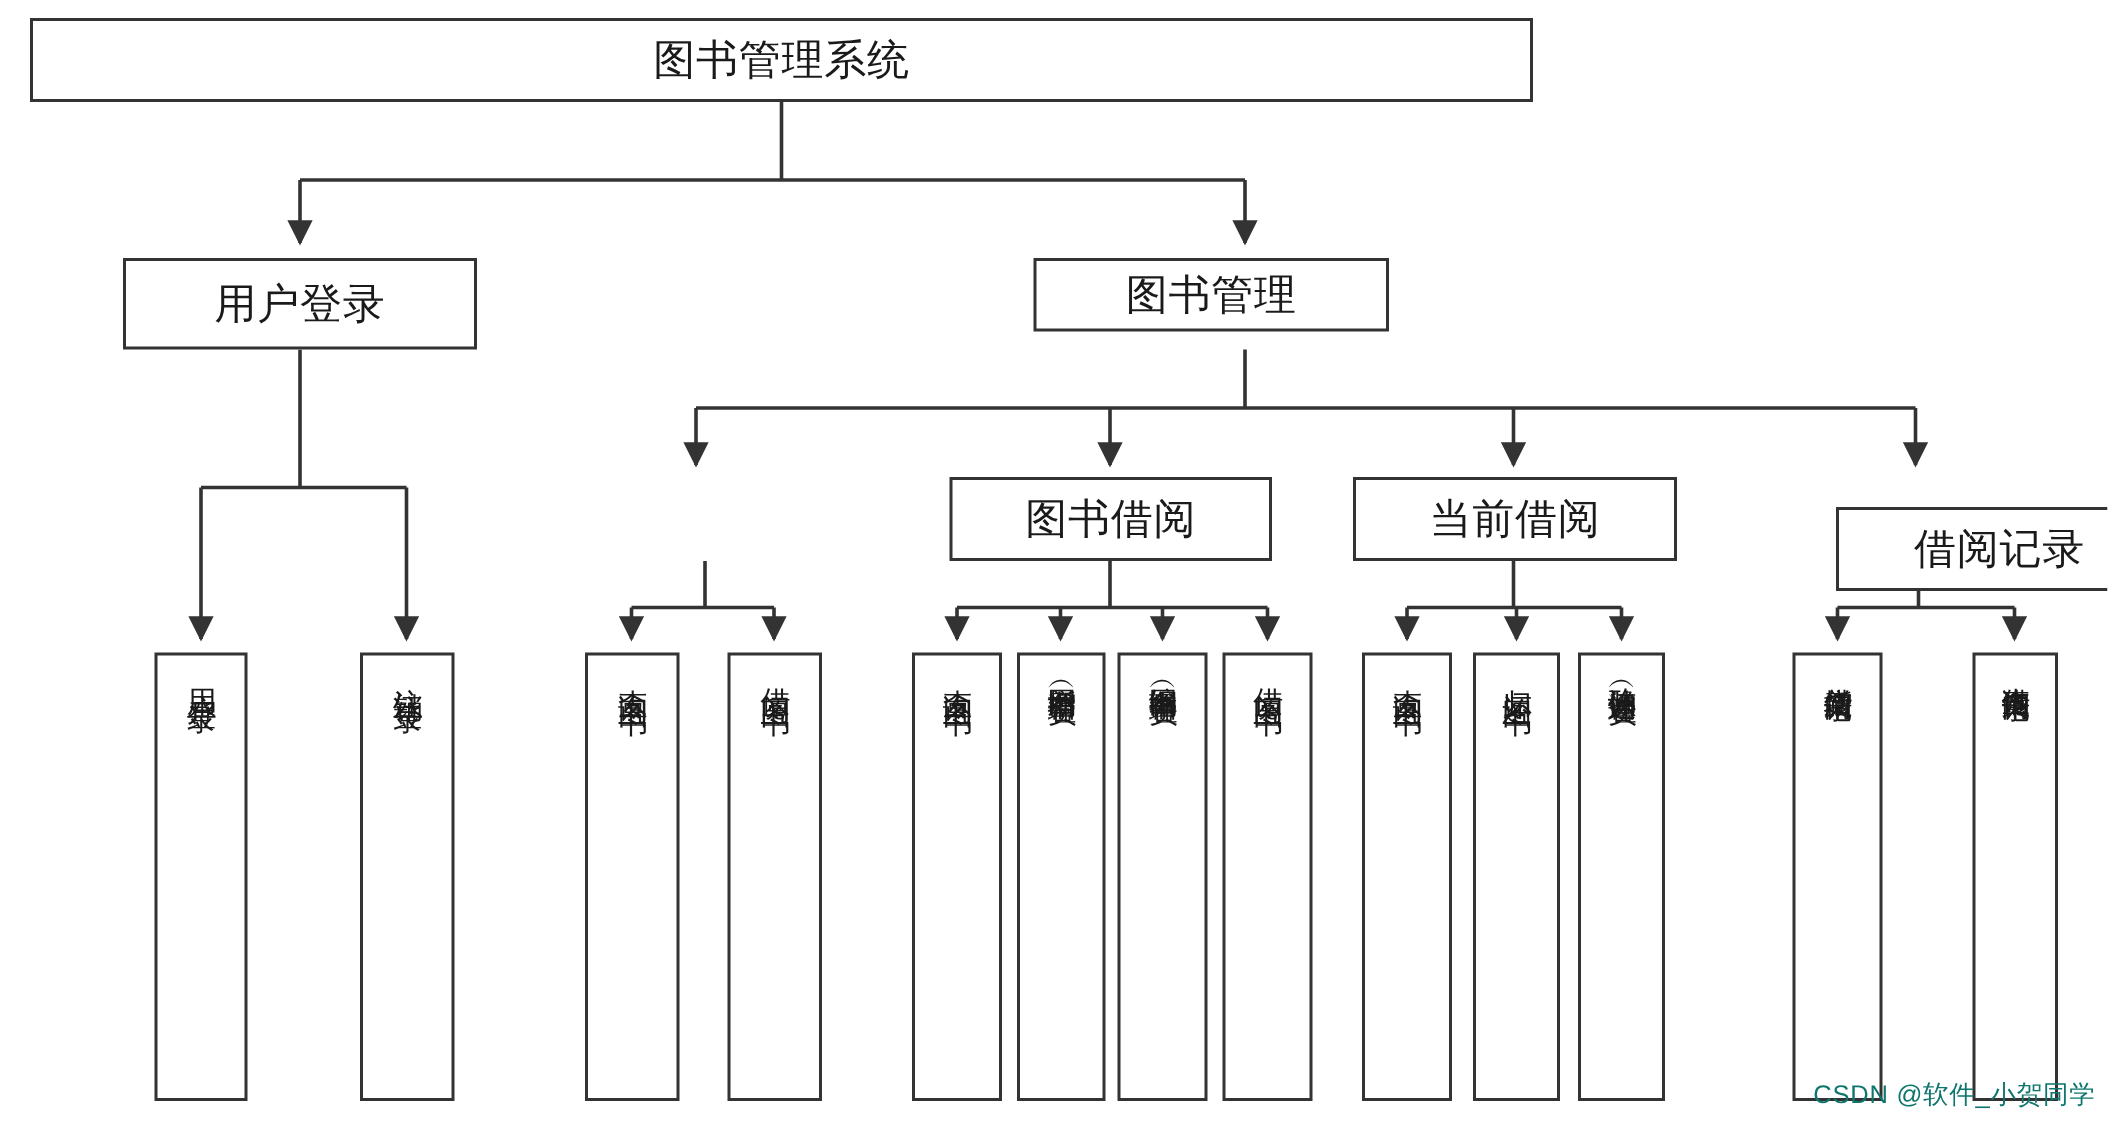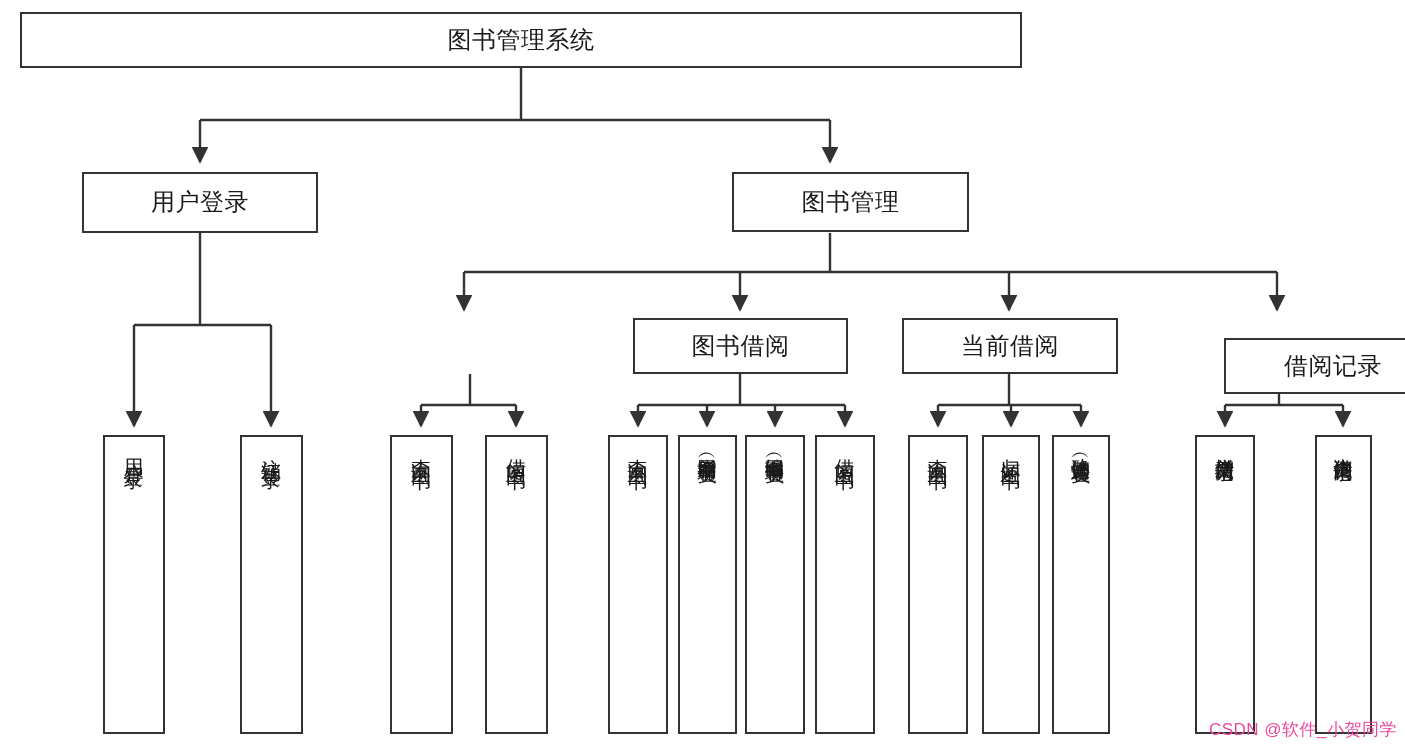--- a/index.html
+++ b/index.html
@@ -36,21 +36,21 @@
     color: #1a1a1a;
   }
   .node .label {
     display: block;
     text-align: center;
     line-height: 1.18;
     white-space: nowrap;
   }
   
   .node.horiz .label {
-    font-size: 24px;
+    font-size: 28px;
     letter-spacing: 0.5px;
   }
   
   .node.vert {
     align-items: flex-start;
     justify-content: center;
     padding-top: 6px;
   }
   .node.vert .label {
     writing-mode: vertical-rl;
@@ -63,21 +63,21 @@
   }
   .node.vert.tight .label {
     letter-spacing: 1px;
     font-size: 19px;
   }
   #watermark {
     position: absolute;
     right: 8px;
     bottom: 6px;
     font-size: 17px;
-    color: #ec4899;
+    color: #0f766e;
     white-space: nowrap;
     letter-spacing: 0.5px;
   }
 </style>
 </head>
 <body>
 
 <div id="canvas">
 
   <svg id="edges" viewBox="0 0 1405 747" width="1405" height="747" xmlns="http://www.w3.org/2000/svg">
@@ -131,21 +131,21 @@
   </svg>
 
   <div class="node horiz" style="left:20px; top:12px; width:1002px; height:56px;">
     <span class="label">图书管理系统</span>
   </div>
 
   <div class="node horiz" style="left:82px; top:172px; width:236px; height:61px;">
     <span class="label">用户登录</span>
   </div>
 
-  <div class="node horiz" style="left:732px; top:172px; width:237px; height:60px;">
+  <div class="node horiz" style="left:689px; top:172px; width:237px; height:49px;">
     <span class="label">图书管理</span>
   </div>
 
 
   <div class="node horiz" style="left:902px; top:318px; width:216px; height:56px;">
     <span class="label">当前借阅</span>
   </div>
 
   <div class="node horiz" style="left:633px; top:318px; width:215px; height:56px;">
     <span class="label">图书借阅</span>

